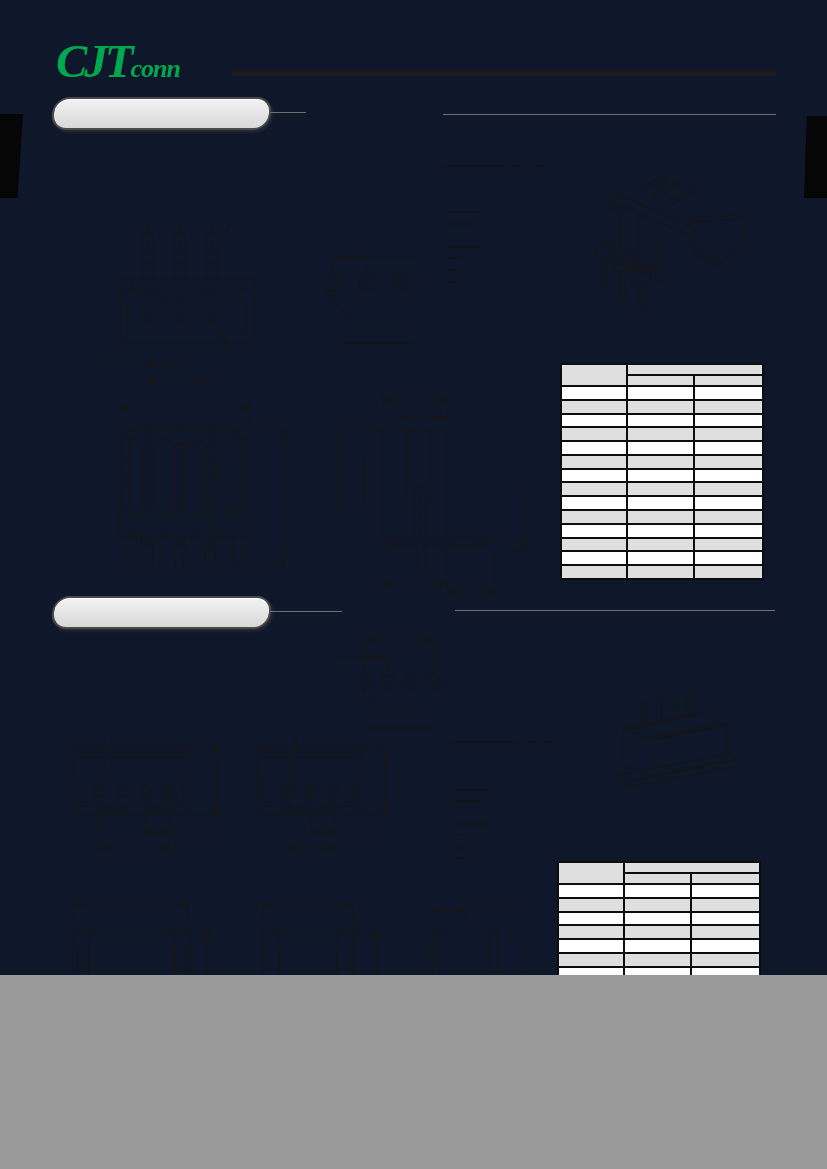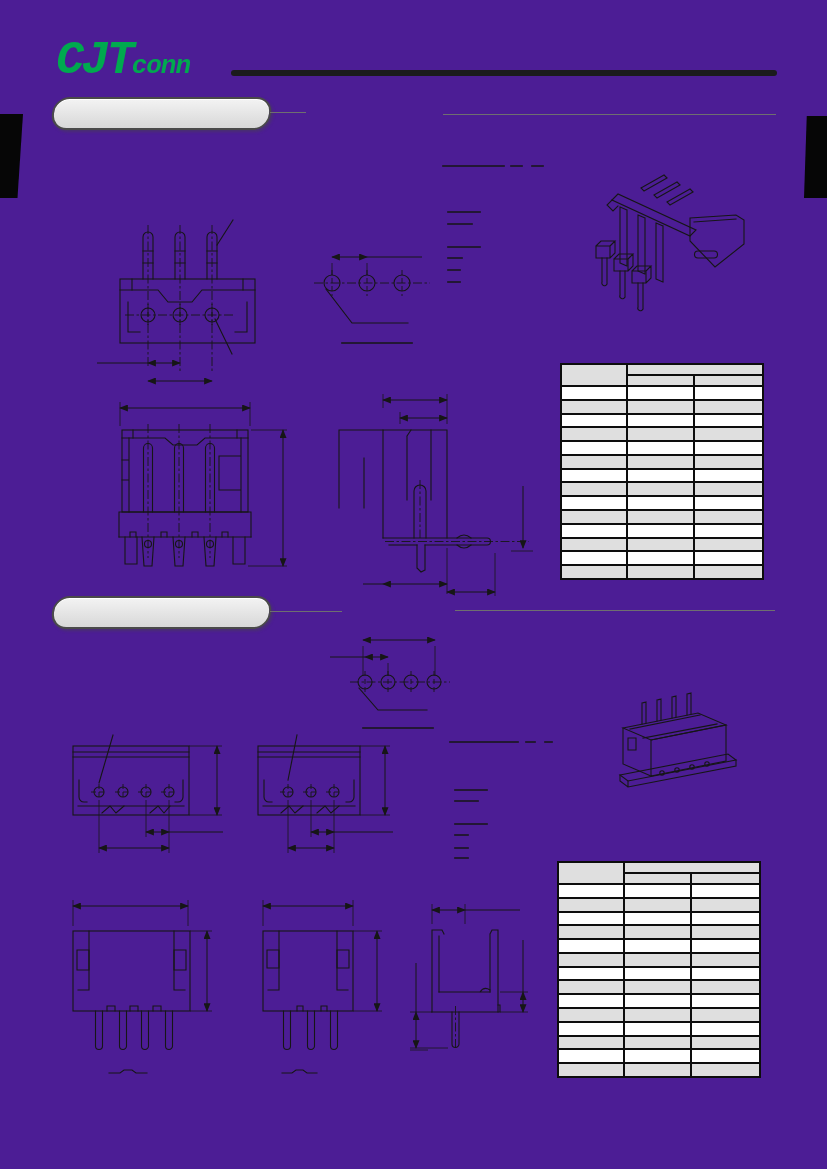--- a/index.html
+++ b/index.html
@@ -1,17 +1,17 @@
 <!DOCTYPE html>
 <html><head>
 <meta charset="utf-8">
 <style>
 *{margin:0;padding:0;box-sizing:border-box}
 html,body{background:#9a9a9a}
-.page{position:relative;width:827px;height:1169px;background:#4c1d95;overflow:hidden;font-family:Liberation Mono, monospace}
+.page{position:relative;width:827px;height:975px;background:#0f172a;overflow:hidden;font-family:Liberation Serif, serif}
 .abs{position:absolute}
 svg.drw{position:absolute;overflow:visible}
 
 .ln{stroke:#161616;stroke-width:1.1;fill:none;stroke-linecap:square;stroke-linejoin:miter}
 .ln2{stroke:#161616;stroke-width:1.7;fill:none;stroke-linecap:square}
 .thin{stroke:#161616;stroke-width:0.8;fill:none}
 .dim{stroke:#161616;stroke-width:1;fill:none}
 .cl{stroke:#161616;stroke-width:0.9;fill:none;stroke-dasharray:9 2.5 2.5 2.5}
 .dsh{stroke:#161616;stroke-width:0.9;fill:none;stroke-dasharray:5 3}
 

